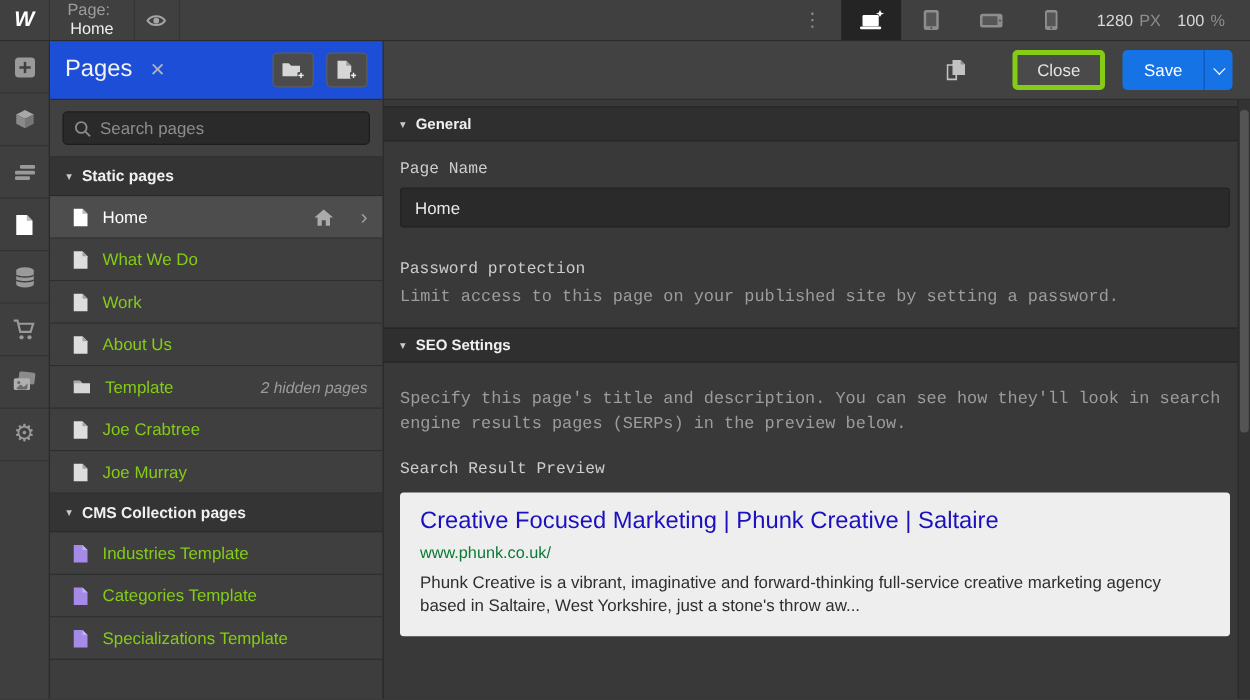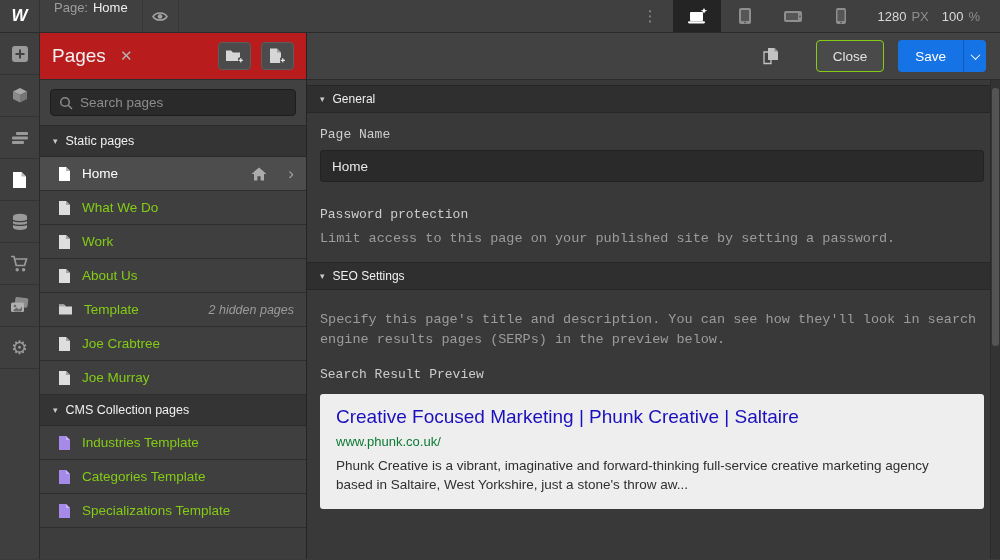--- a/index.html
+++ b/index.html
@@ -5,21 +5,21 @@
   * { margin:0; padding:0; box-sizing:border-box; }
   html,body { width:1000px; height:560px; overflow:hidden; background:#3a3a3a;
               font-family:"Liberation Sans", sans-serif; -webkit-font-smoothing:antialiased; }
 
   
   .topbar { height:33px; background:#404040; border-bottom:1px solid #2b2b2b;
             display:flex; align-items:stretch; }
   .logo-cell { width:40px; display:flex; align-items:center; justify-content:center;
                border-right:1px solid #333; color:#fff; font-size:17px; font-weight:bold;
                font-style:italic; }
-  .tb-seg { display:flex; padding:0 14px; border-right:1px solid #373737; }
+  .tb-seg { display:flex; align-items:center; padding:0 14px; border-right:1px solid #373737;flex-direction:column; }
   .page-label { color:#9d9d9d; font-size:13px; margin-right:5px; }
   .page-value { color:#efefef; font-size:13px; }
   .eye-seg { width:36px; display:flex; align-items:center; justify-content:center;
              border-right:1px solid #373737; cursor:pointer; }
   .tb-right { margin-left:auto; display:flex; align-items:stretch; }
   .ellipsis { display:flex; align-items:center; color:#8f8f8f; font-size:15px;
               padding:0 16px; cursor:pointer; }
   .device-btn { width:48px; display:flex; align-items:center; justify-content:center; cursor:pointer; }
   .device-btn.active { background:#242424; }
   .size-text { display:flex; align-items:center; gap:5px; padding:0 20px 0 12px; font-size:13px; }
@@ -31,57 +31,57 @@
   
   .rail { width:40px; background:#3f3f3f; border-right:1px solid #2a2a2a;
           display:flex; flex-direction:column; }
   .rail-cell { height:42px; display:flex; align-items:center; justify-content:center;
                border-bottom:1px solid rgba(0,0,0,.18); cursor:pointer; }
   .gear-glyph { font-size:19px; color:#9a9a9a; line-height:1; }
 
   
   .pages-panel { width:267px; background:#3d3d3d; border-right:1px solid #242424;
                  display:flex; flex-direction:column; }
-  .panel-head { height:47px; background:#b91c1c; border-bottom:1px solid #2d2d2d;
+  .panel-head { height:47px; background:#1d4ed8; border-bottom:1px solid #2d2d2d;
                 display:flex; align-items:center; padding:0 12px; flex:none; }
   .panel-title { color:#f2f2f2; font-size:19px; font-weight:400; }
   .x-icon { color:#b3b3b3; font-size:15px; margin-left:14px; cursor:pointer; }
   .head-btns { margin-left:auto; display:flex; gap:10px; }
   .icon-btn { width:33px; height:28px; background:#4b4b4b; border:1px solid #5d5d5d;
               border-radius:4px; display:flex; align-items:center; justify-content:center; cursor:pointer; }
   .search-row { height:46px; display:flex; align-items:center; padding:0 10px;
                 background:#414141; border-bottom:1px solid #2d2d2d; flex:none; }
   .search-box { flex:1; height:27px; background:#2a2a2a; border:1px solid #1d1d1d;
                 border-radius:4px; display:flex; align-items:center; padding:0 8px; gap:7px; }
   .search-box input { flex:1; background:transparent; border:none; outline:none;
                       color:#ddd; font-size:13.5px; font-family:"Liberation Sans",sans-serif; }
   .search-box input::placeholder { color:#8d8d8d; }
   .list { flex:1; overflow:hidden; }
   .section-head { height:31px; background:#343434; border-bottom:1px solid #2a2a2a;
                   display:flex; align-items:center; padding-left:13px; gap:8px; cursor:pointer; }
   .caret { color:#c9c9c9; font-size:9px; line-height:1; }
-  .section-label { color:#f0f0f0; font-size:12.5px; font-weight:normal; }
+  .section-label { color:#f0f0f0; font-size:12.5px; font-weight:bold; }
   .page-row { height:34px; background:#3f3f3f; border-bottom:1px solid #2e2e2e;
               display:flex; align-items:center; padding:0 12px 0 18px; gap:11px; cursor:pointer; }
   .page-row.selected { background:#4d4d4d; }
   .row-label { color:#84cc16; font-size:13.5px; }
   .page-row.selected .row-label { color:#fff; }
   .row-spacer { flex:1; }
   .row-meta { color:#9b9b9b; font-size:12.5px; font-style:italic; }
   .chev { color:#a0a0a0; font-size:17px; line-height:1; }
 
   
   .settings-panel { flex:1; background:#393939; display:flex; flex-direction:column; position:relative; }
   .settings-head { height:47px; background:#424242; border-bottom:1px solid #2d2d2d;
                    display:flex; align-items:center; padding:0 14px; flex:none; }
   .dup-btn { margin-left:auto; width:28px; height:28px; display:flex; align-items:center;
              justify-content:center; cursor:pointer; }
   .btn { height:32px; border-radius:4px; font-size:13.5px; display:flex; align-items:center;
          cursor:pointer; }
-  .close-btn { background:#4a4a4a; border:1px solid #84cc16; color:#e3e3e3;
+  .close-btn { background:#4a4a4a; border:4px solid #84cc16; color:#e3e3e3;
                padding:0 16px; margin-left:31px; }
   .save-split { margin-left:14px; display:flex; }
   .save-main { background:#1673e6; color:#fff; padding:16px 17px; border-radius:4px 0 0 4px; }
   .save-caret { width:23px; height:32px; background:#1673e6; border-left:1px solid #0d5cc4;
                 border-radius:0 4px 4px 0; display:flex; align-items:center; justify-content:center;
                 cursor:pointer; }
   .css-chevron { width:7px; height:7px; border-right:1.6px solid #fff; border-bottom:1.6px solid #fff;
                  transform:rotate(45deg) translate(-1px,-1px); }
   .settings-scroll { flex:1; position:relative; overflow:hidden; }
   .sec-bar { height:28px; background:#2f2f2f; border-top:1px solid #262626;

